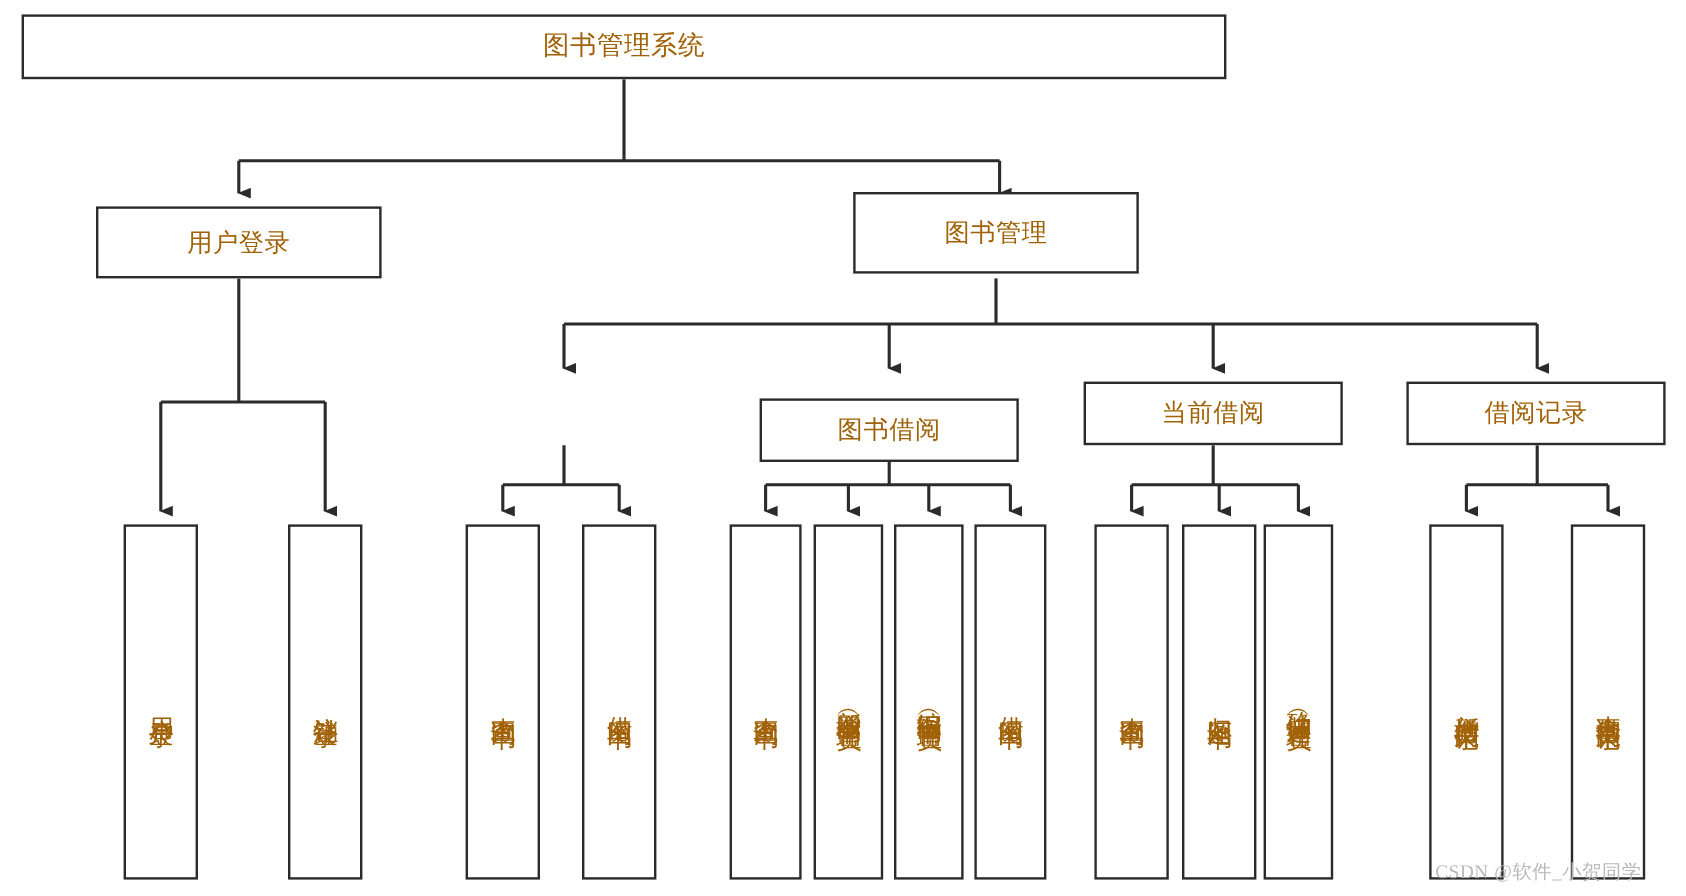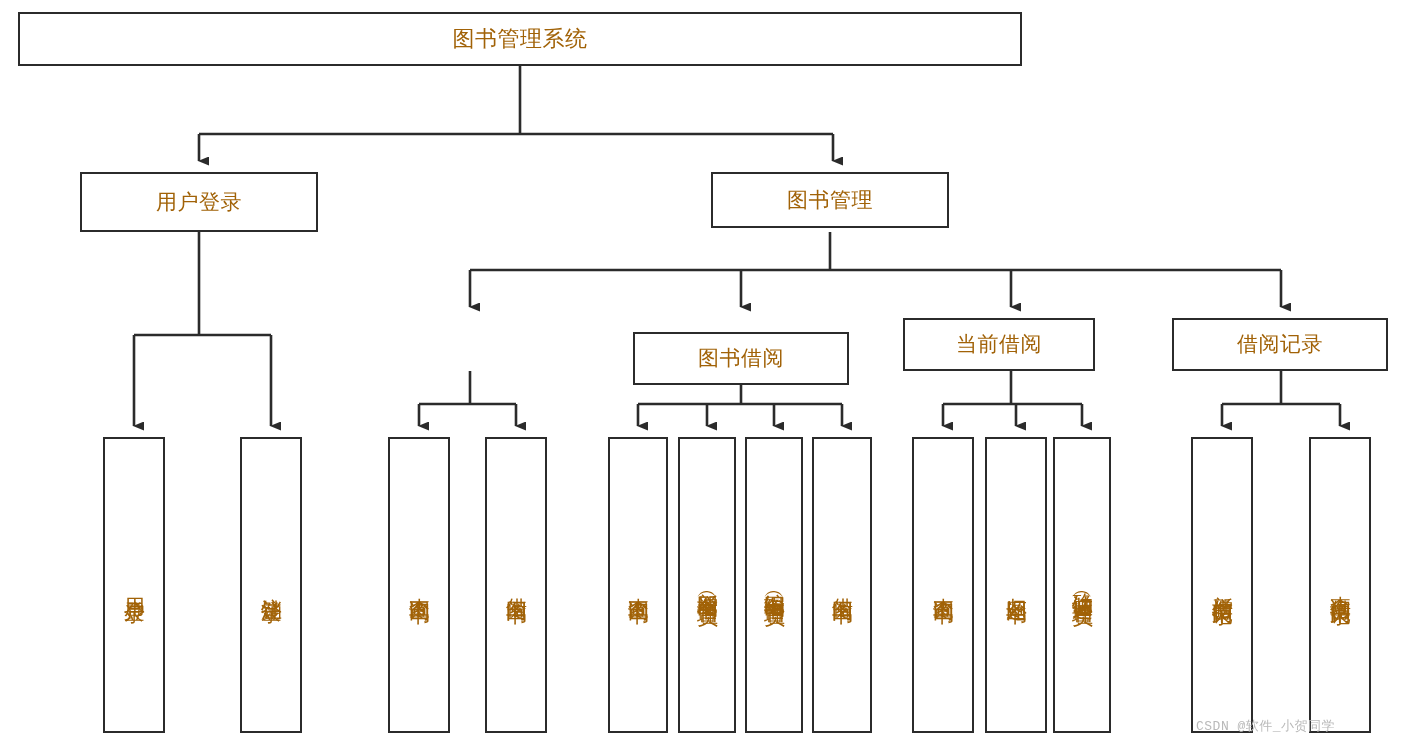--- a/index.html
+++ b/index.html
@@ -56,25 +56,25 @@
     align-items: center;
     justify-content: center;
   }
   .node-v > span {
     writing-mode: vertical-rl;
     text-orientation: upright;
     display: block;
   }
   .watermark {
     position: absolute;
-    font-size: 13px;
+    font-size: 16px;
     color: #b9b9b9;
     white-space: nowrap;
     letter-spacing: 0.5px;
-    font-family: Liberation Mono, monospace;
+    font-family: Liberation Serif, serif;
   }
 </style>
 </head>
 <body>
 
 <div id="diagram-root">
 
   <svg class="connector-layer" viewBox="0 0 1405 747" xmlns="http://www.w3.org/2000/svg">
     <defs>
       <marker id="arrowhead" markerWidth="9" markerHeight="11" refX="4.5" refY="10" orient="auto" markerUnits="userSpaceOnUse">
@@ -130,28 +130,28 @@
     </g>
   </svg>
 
   <div class="node node-h node-root" style="left: 18px; top: 12px; width: 1004px; height: 54px;">
     <span>图书管理系统</span>
   </div>
 
   <div class="node node-h" style="left: 80px; top: 172px; width: 238px; height: 60px;">
     <span>用户登录</span>
   </div>
-  <div class="node node-h" style="left: 711px; top: 172px; width: 238px; height: 56px; align-items: center;">
+  <div class="node node-h" style="left: 711px; top: 160px; width: 238px; height: 68px; align-items: center;">
     <span>图书管理</span>
   </div>
 
   <div class="node node-h" style="left: 633px; top: 332px; width: 216px; height: 53px;">
     <span>图书借阅</span>
   </div>
-  <div class="node node-h" style="left: 903px; top: 318px; width: 192px; height: 53px;">
+  <div class="node node-h" style="left: 903px; top: 318px; width: 216px; height: 53px;">
     <span>当前借阅</span>
   </div>
   <div class="node node-h" style="left: 1172px; top: 318px; width: 216px; height: 53px;">
     <span>借阅记录</span>
   </div>
 
   <div class="node node-v" style="left: 103px; top: 437px; width: 62px; height: 296px;">
     <span>用户登录</span>
   </div>
   <div class="node node-v" style="left: 240px; top: 437px; width: 62px; height: 296px;">

